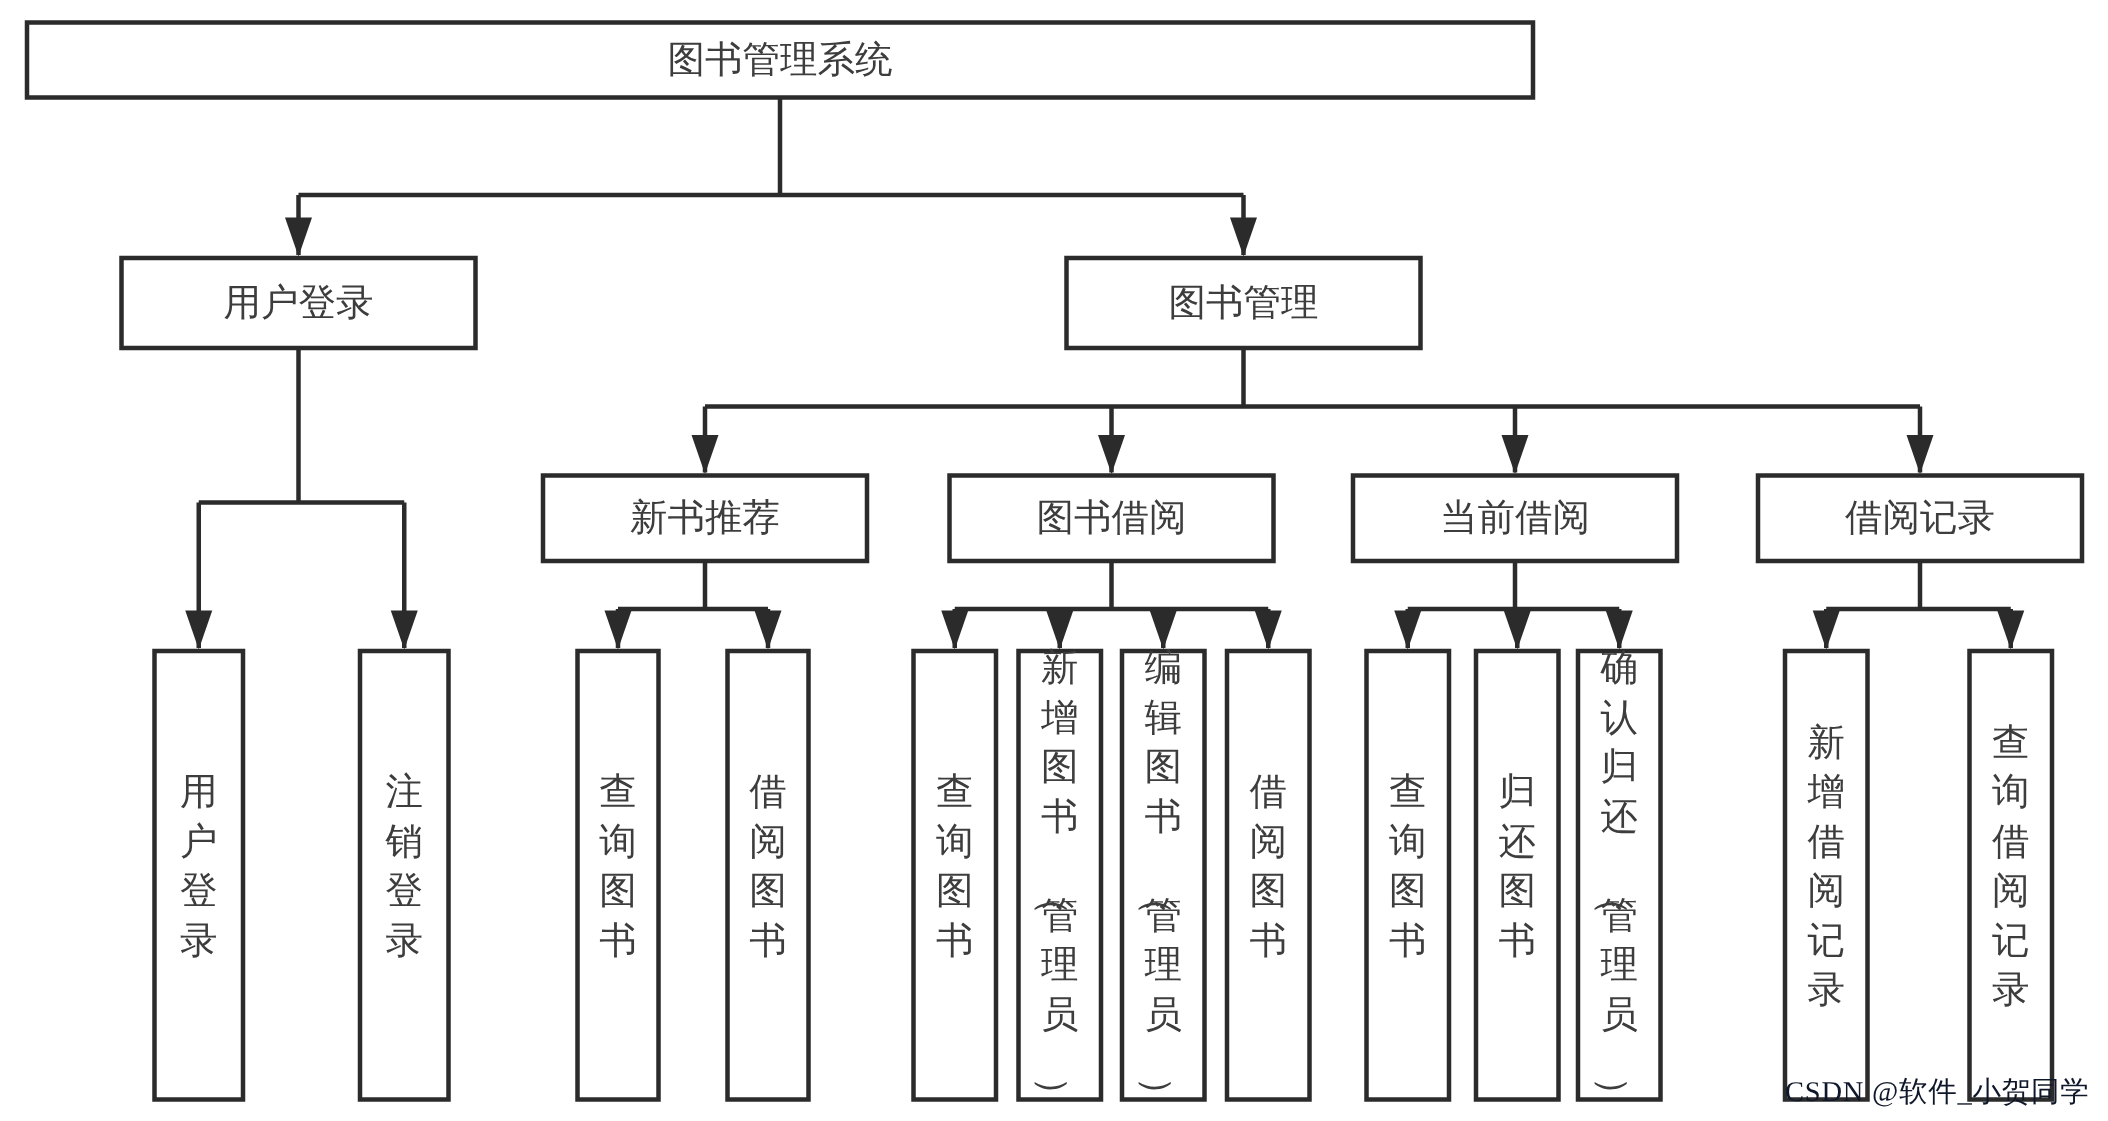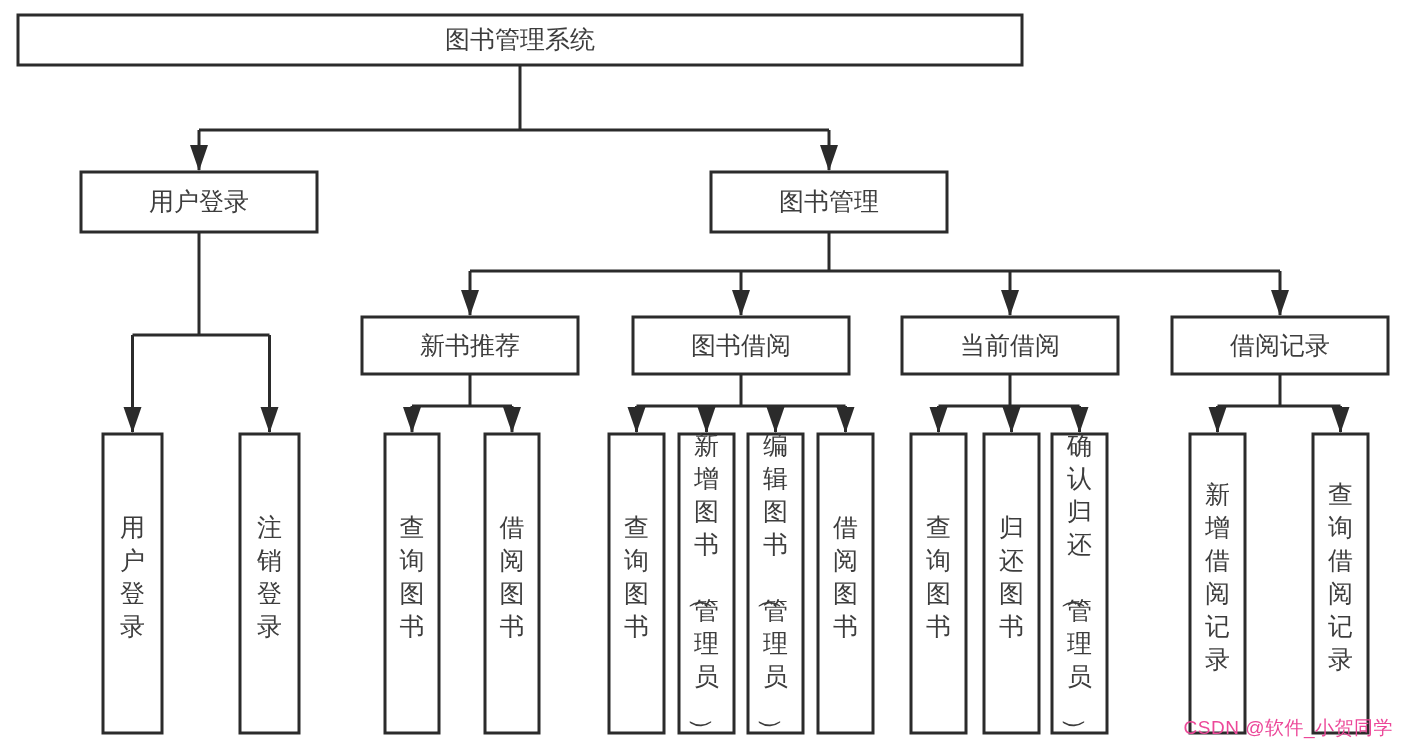--- a/index.html
+++ b/index.html
@@ -55,23 +55,23 @@
   .vlabel-char {
     font-family: "DejaVu Sans", "Liberation Sans", sans-serif;
     fill: #3d3d3d;
     font-size: 25px;
     text-anchor: middle;
   }
   .watermark {
     position: absolute;
     right: 12px;
     bottom: 6px;
-    font-family: Liberation Sans, sans-serif;
+    font-family: Liberation Serif, serif;
     font-size: 19px;
-    color: #ec4899;
+    color: #0f172a;
     letter-spacing: 0.5px;
     white-space: nowrap;
     pointer-events: none;
   }
 </style>
 </head>
 <body>
 
 <div id="diagram-root">
   <svg class="diagram-canvas" viewBox="0 0 1405 747">

